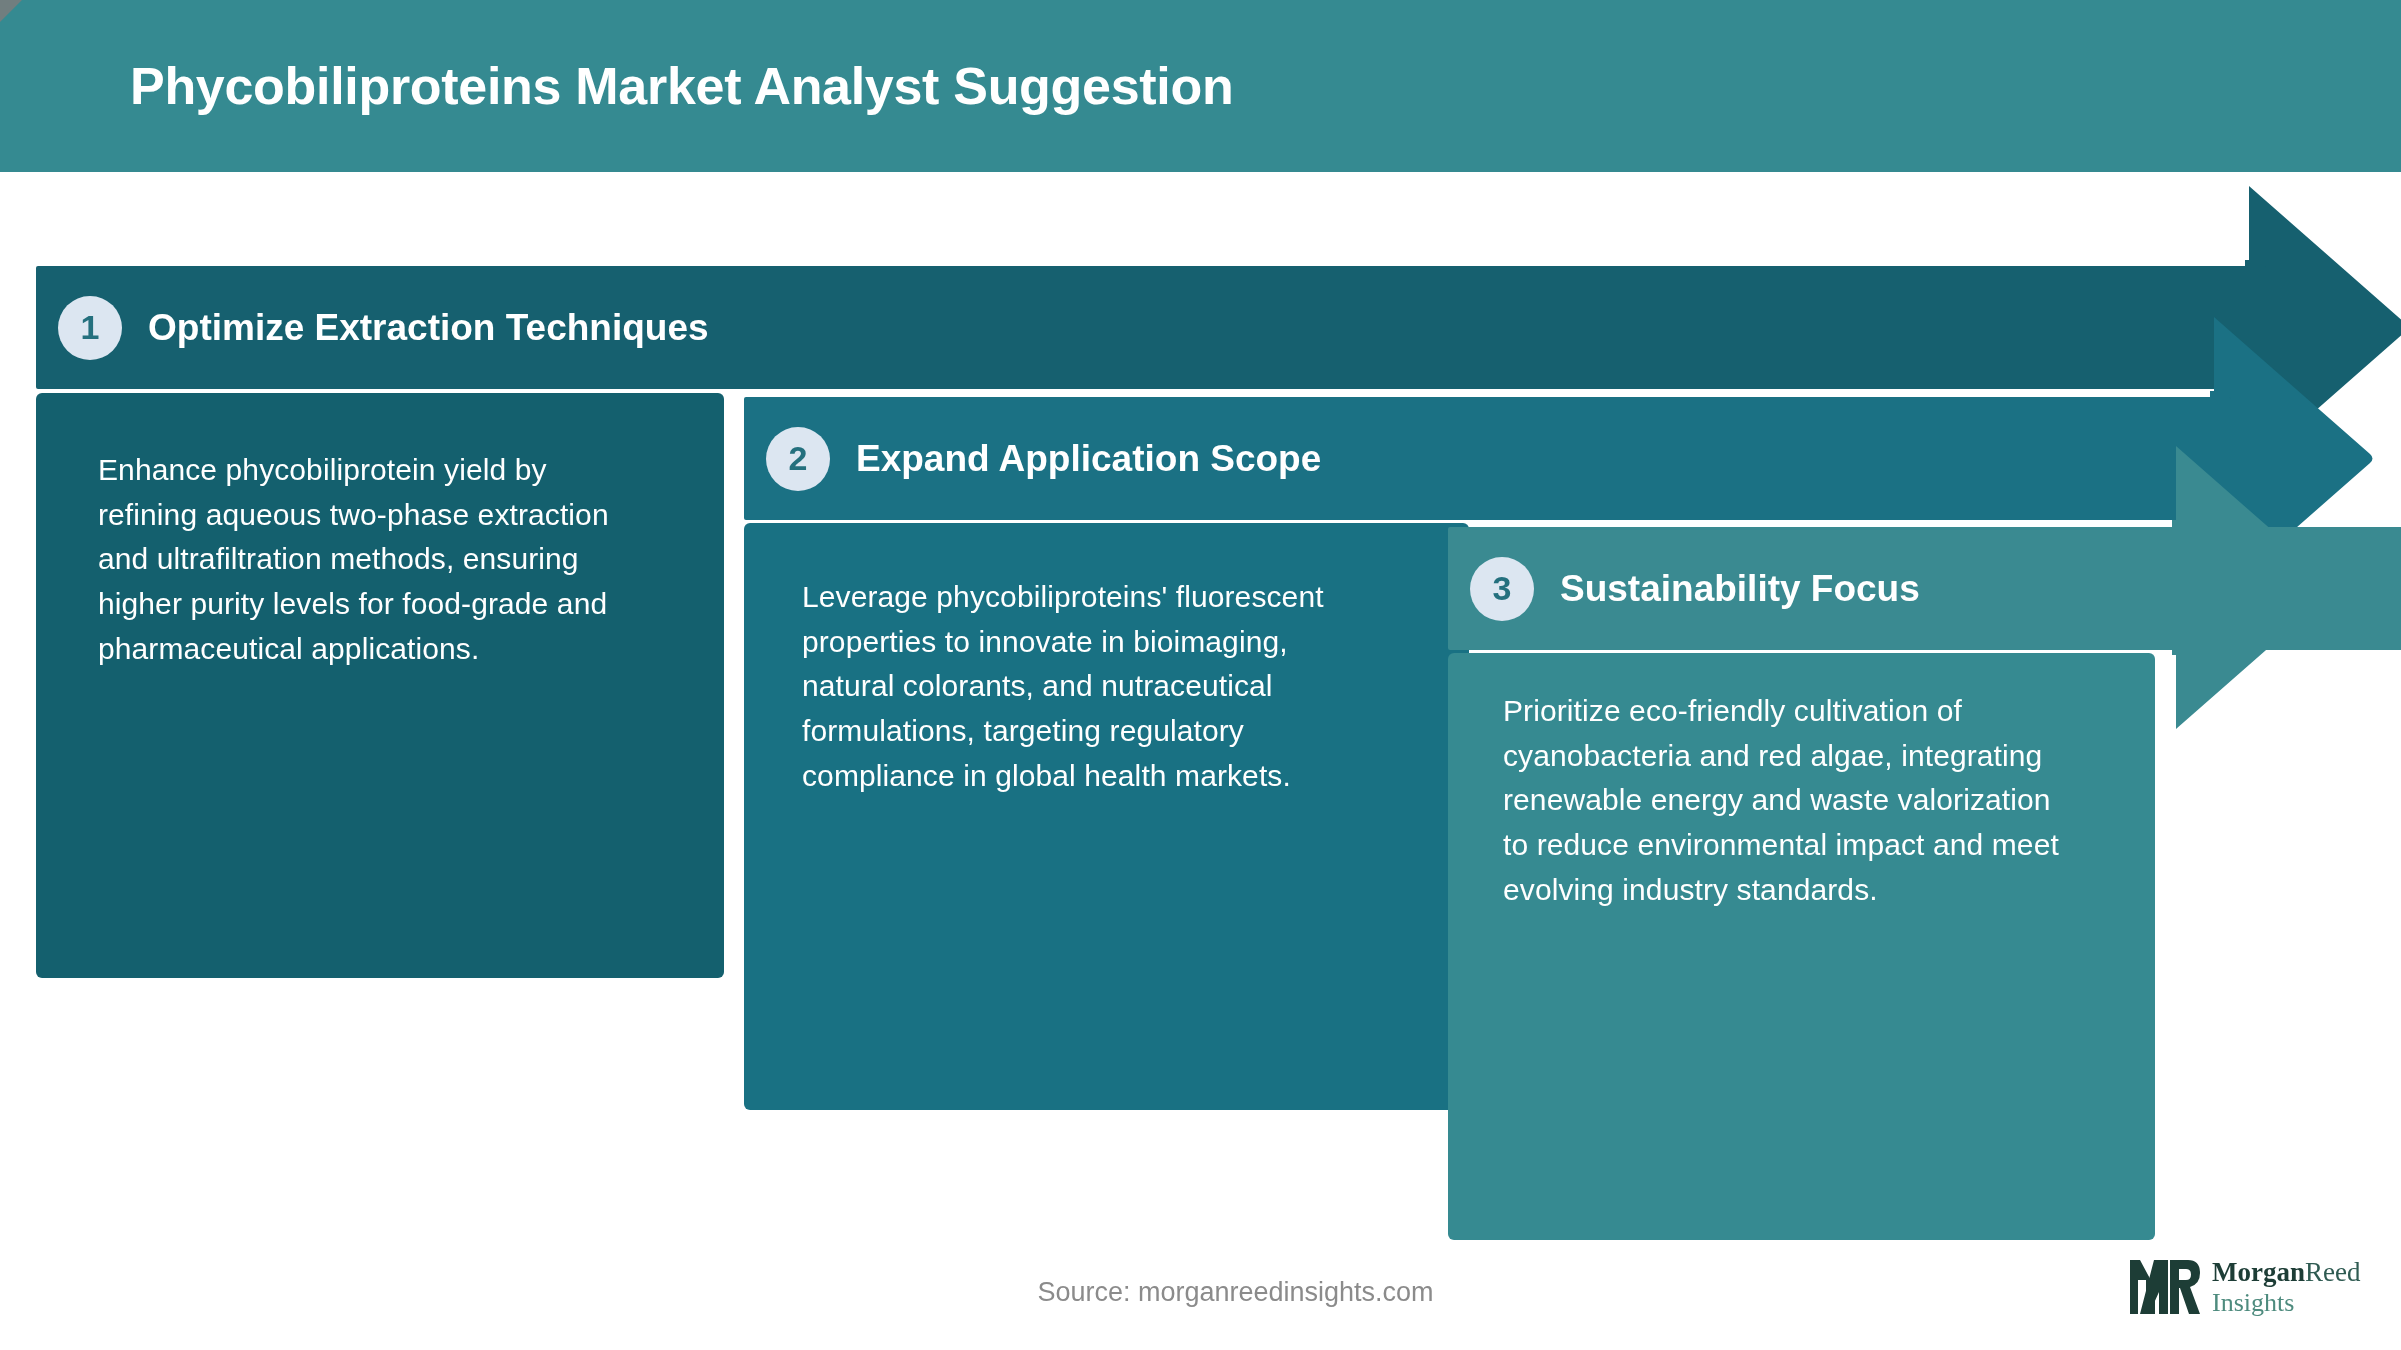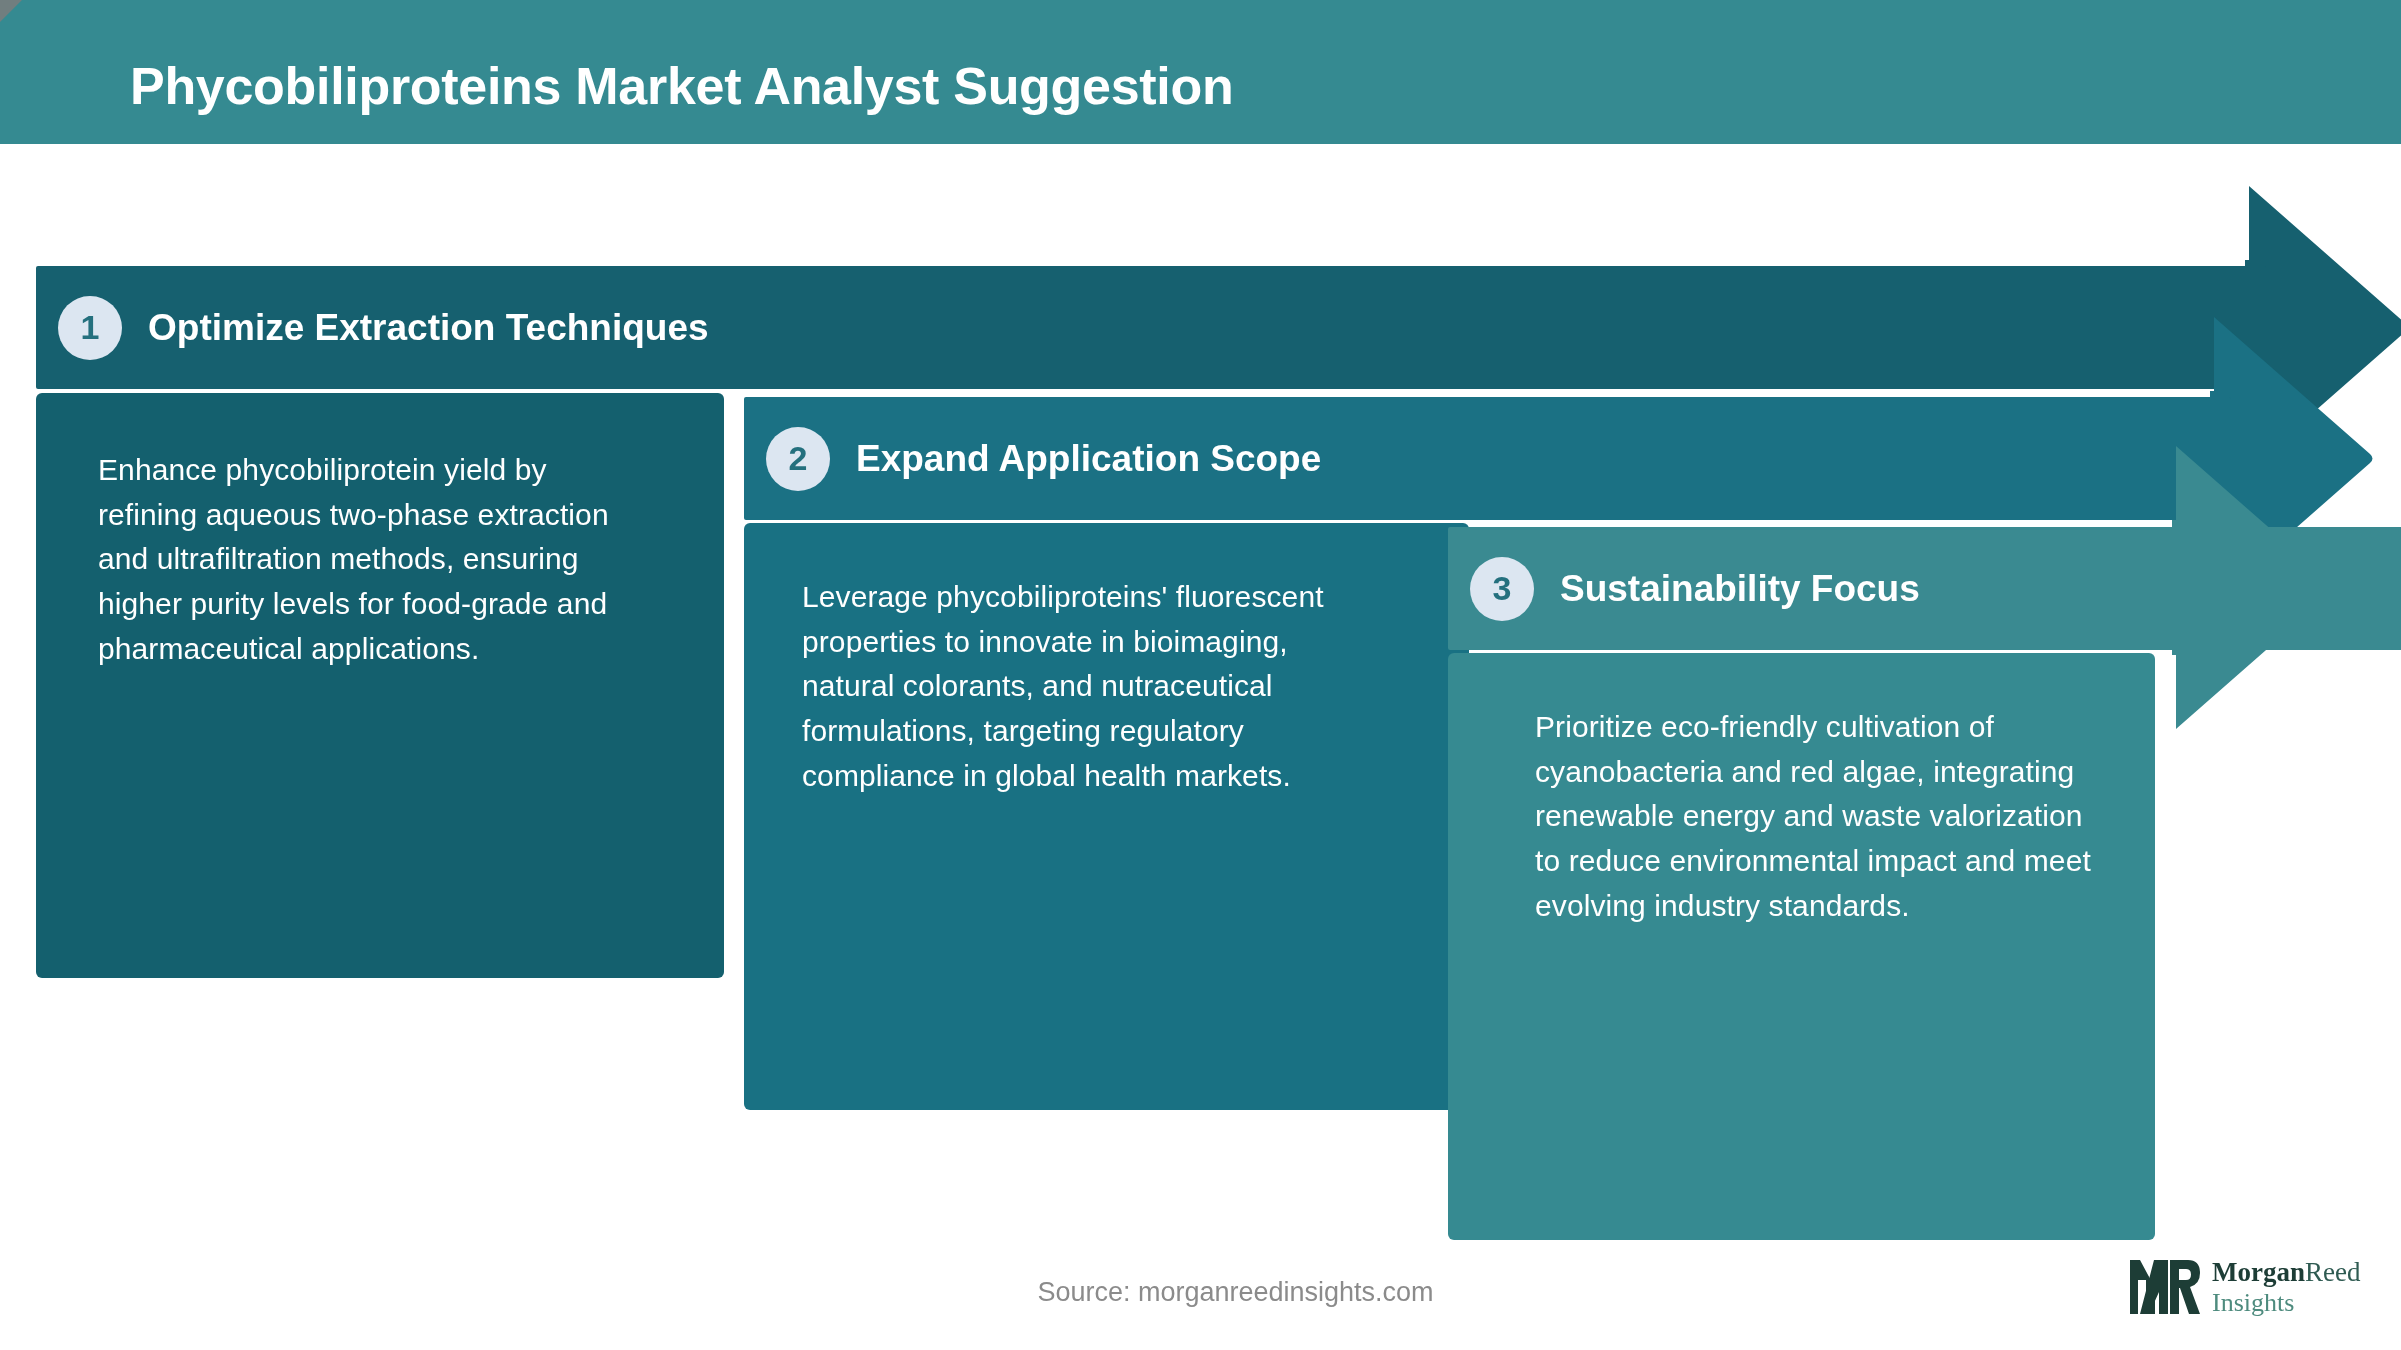--- a/index.html
+++ b/index.html
@@ -15,21 +15,21 @@
     font-family: "Liberation Sans", sans-serif;
     -webkit-font-smoothing: antialiased;
   }
 
   
   #header-banner {
     position: absolute;
     left: 0;
     top: 0;
     width: 2401px;
-    height: 144px;
+    height: 172px;
     background: #358A91;
   }
   #header-corner-notch {
     position: absolute;
     left: 0;
     top: 0;
     width: 0;
     height: 0;
     border-top: 22px solid #7b7b7b;
     border-right: 22px solid transparent;
@@ -199,21 +199,21 @@
 <div class="arrow-bar" style="left:1448px; top:527px; width:1745px; height:123px;">
   <div class="bar-body" style="background:#3A8A91;"></div>
   <div class="bar-inner">
     <div class="step-badge" style="width:64px; height:64px; font-size:34px;">
       <span>3</span>
     </div>
     <div class="step-title" style="margin-left:26px; font-size:37px;">Sustainability Focus</div>
   </div>
 </div>
 <div class="content-card" style="left:1448px; top:653px; width:707px; height:587px; background:#368A91;">
-  <div class="card-text" style="left:55px; top:52px; width:575px;margin-left:32px;">Prioritize eco-friendly cultivation of cyanobacteria and red algae, integrating renewable energy and waste valorization to reduce environmental impact and meet evolving industry standards.</div>
+  <div class="card-text" style="left:55px; top:36px; width:575px;">Prioritize eco-friendly cultivation of cyanobacteria and red algae, integrating renewable energy and waste valorization to reduce environmental impact and meet evolving industry standards.</div>
 </div>
 
 <div id="source-note">Source: morganreedinsights.com</div>
 
 <div id="brand-logo">
   <svg id="logo-mark" width="72" height="58" viewBox="0 0 72 58">
     <path d="M2 56 L2 2 L12 2 L27 30 L27 56 L18 56 L18 22 L10 22 L10 56 Z" fill="#1d3d36"></path>
     <path d="M26 2 L40 2 L40 56 L31 56 L31 34 L21 56 L12 56 Z" fill="#1d3d36"></path>
     <path d="M42 2 L60 2 Q72 2 72 15 Q72 26 62 29 L72 56 L61 56 L52 30 L51 30 L51 56 L42 56 Z M51 11 L51 22 L58 22 Q63 22 63 16.5 Q63 11 58 11 Z" fill="#1d3d36"></path>
   </svg>

